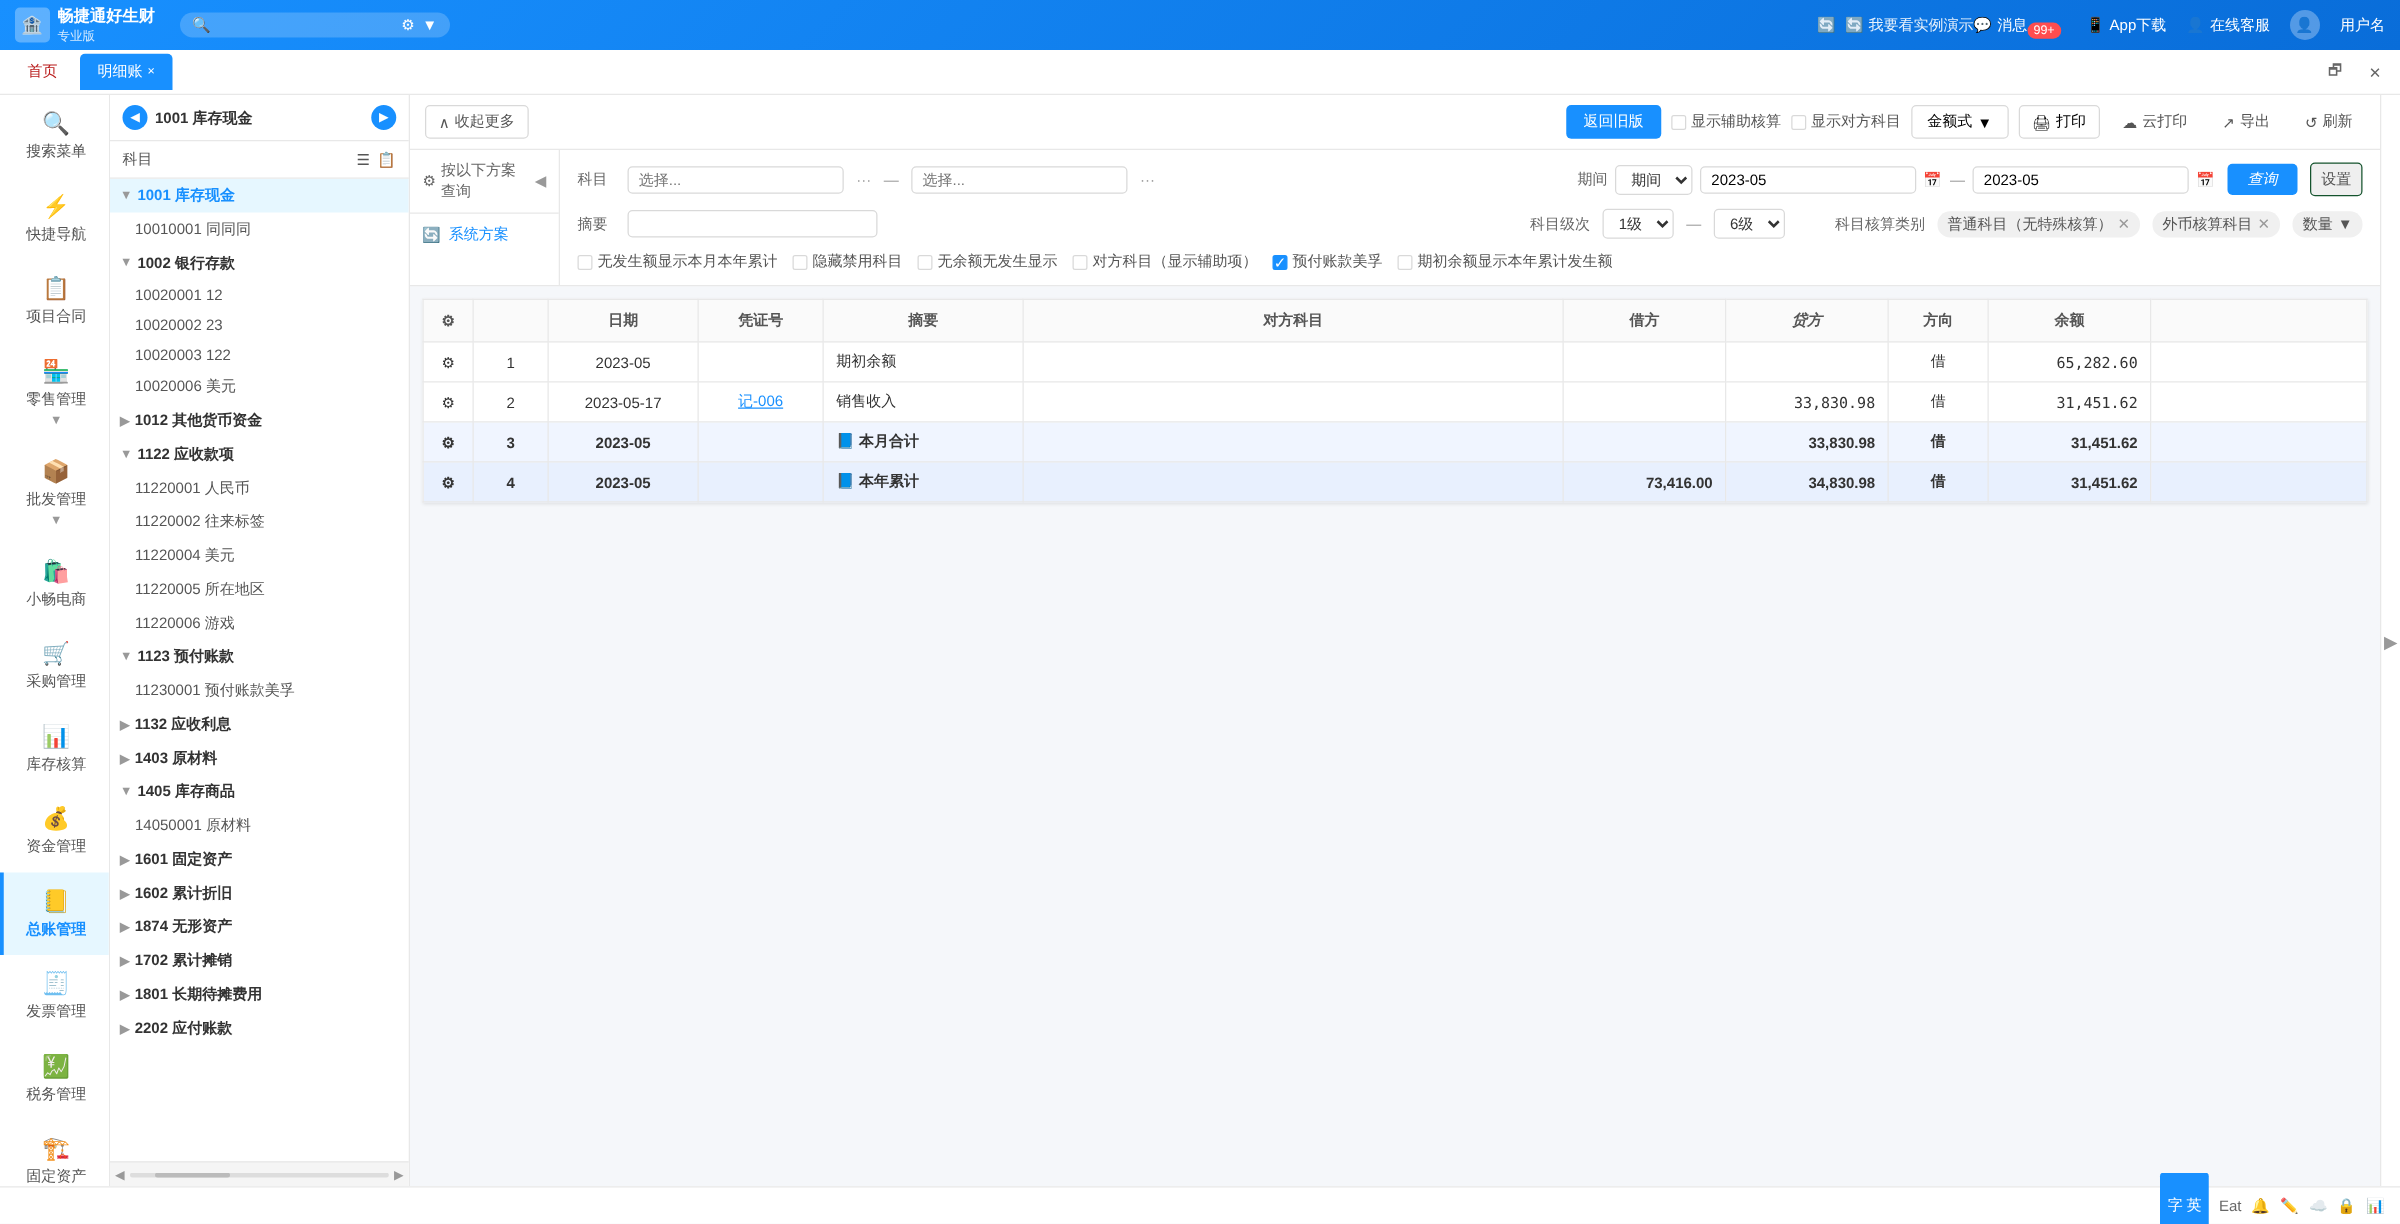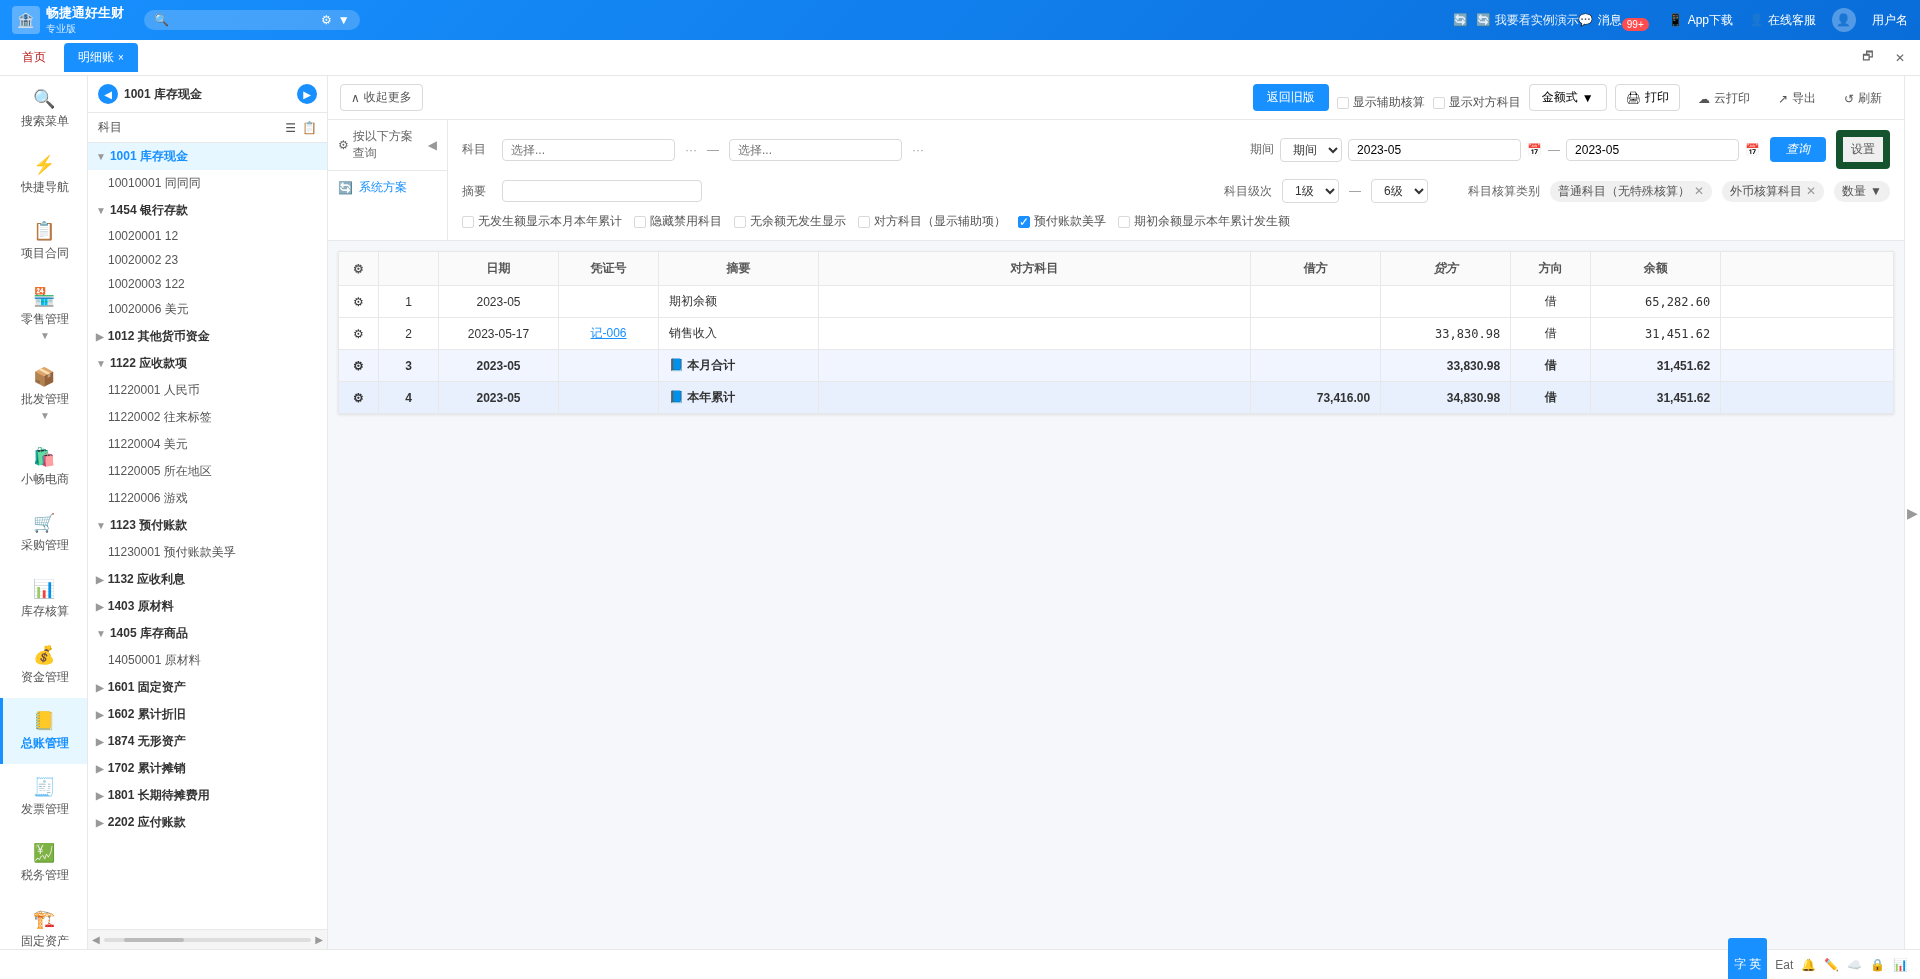--- a/index.html
+++ b/index.html
@@ -148,21 +148,21 @@
       align-items: center;
       gap: 4px;
       padding: 4px 10px;
       border: 1px solid #d9d9d9;
       border-radius: 4px;
       cursor: pointer;
       font-size: 12px;
       color: #555;
     }
     .toolbar-spacer { flex: 1; }
-    .toolbar-right { display: flex; align-items: flex-end; gap: 8px; }
+    .toolbar-right { display: flex; align-items: center; gap: 8px; }
     .btn-return {
       background: #1890ff;
       color: white;
       border: none;
       border-radius: 4px;
       padding: 5px 14px;
       cursor: pointer;
       font-size: 12px;
     }
     .checkbox-group { display: flex; align-items: center; gap: 4px; cursor: pointer; color: #555; }
@@ -218,21 +218,21 @@
     .query-btn {
       background: #1890ff;
       color: white;
       border: none;
       border-radius: 4px;
       padding: 4px 16px;
       cursor: pointer;
       font-size: 12px;
       font-style: italic;
     }
-    .setting-btn { padding: 4px 8px; border: 7px solid #14532d; border-radius: 4px; cursor: pointer; font-size: 12px; color: #555; }
+    .setting-btn { padding: 4px 8px; border: 1px solid #14532d; border-radius: 4px; cursor: pointer; font-size: 12px; color: #555; }
     .filter-tag {
       display: flex;
       align-items: center;
       gap: 4px;
       background: #f0f0f0;
       border-radius: 10px;
       padding: 2px 8px;
       font-size: 11px;
       color: #555;
       text-align: center;
@@ -487,21 +487,21 @@
 
       <div class="tree-item parent selected">
         <span class="tree-toggle">▼</span>
         <span>1001 库存现金</span>
       </div>
       <div class="tree-item child">
         <span>10010001 同同同</span>
       </div>
       <div class="tree-item parent">
         <span class="tree-toggle">▼</span>
-        <span>1454 银行存款</span>
+        <span>1002 银行存款</span>
       </div>
       <div class="tree-item child">
           <span>10020001 12</span>
         </div>
       <div class="tree-item child">
           <span>10020002 23</span>
         </div>
       <div class="tree-item child">
           <span>10020003 122</span>
         </div>

